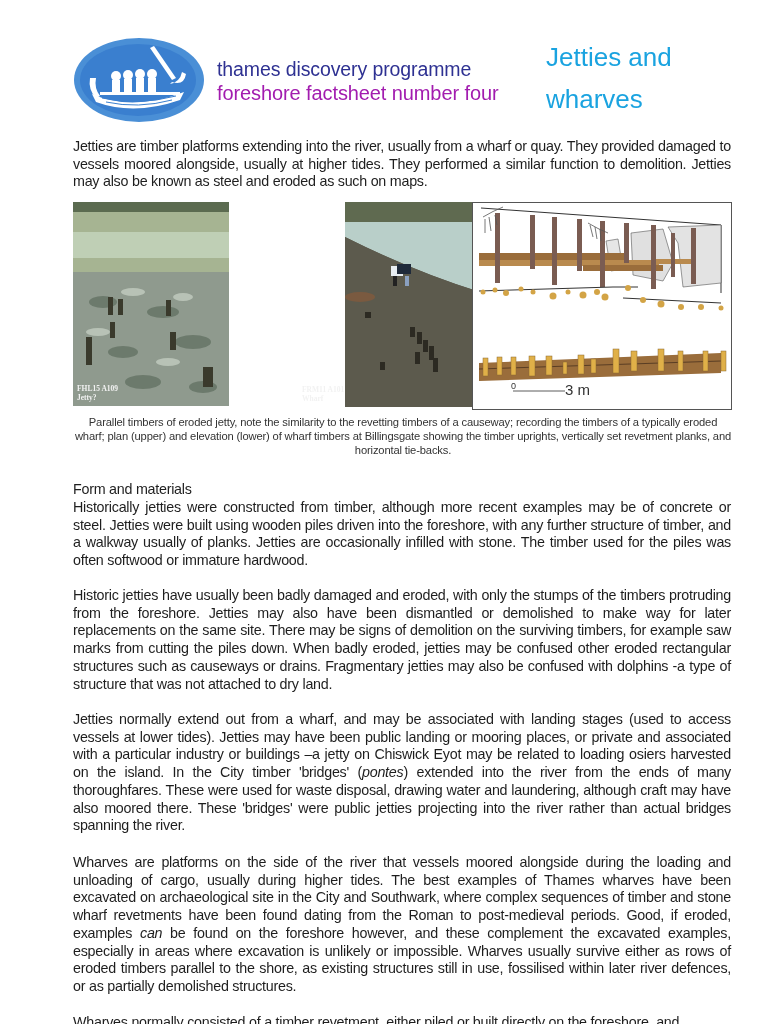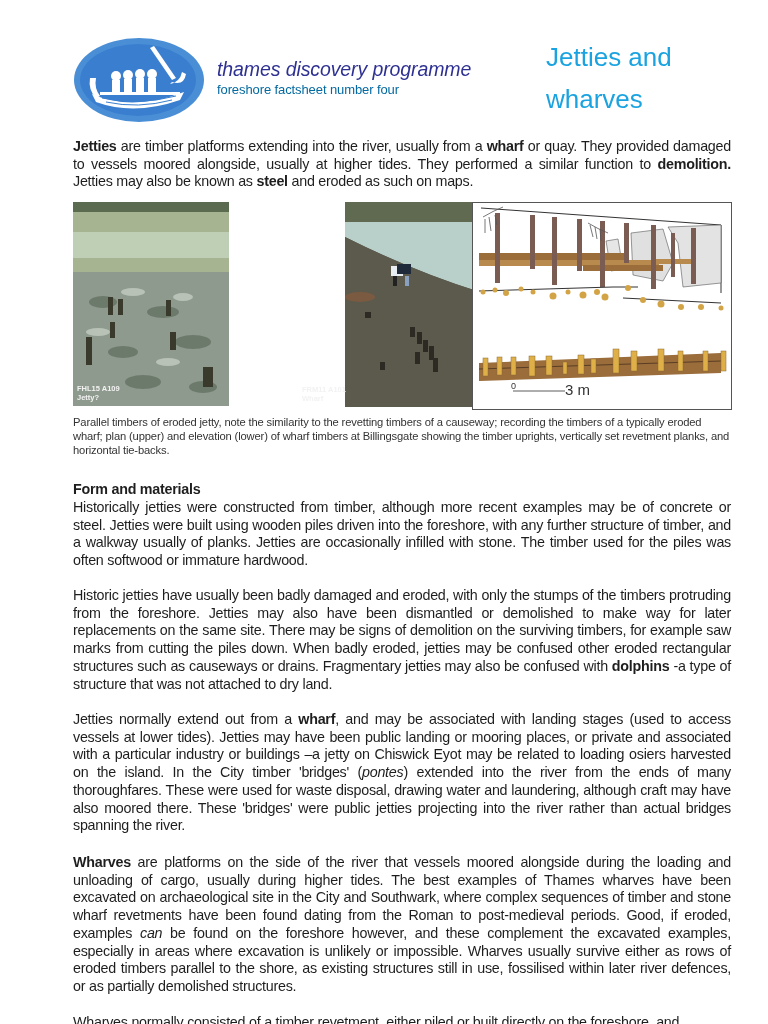--- a/index.html
+++ b/index.html
@@ -1,27 +1,27 @@
 <!DOCTYPE html>
 <html><head>
 <meta charset="utf-8">
 <style>
   html, body { margin: 0; padding: 0; background: #ffffff; }
   body { width: 768px; height: 1024px; overflow: hidden; position: relative; font-family: "Liberation Sans", sans-serif; color: #1e1e1e; }
   .abs { position: absolute; }
   .logo { left: 72px; top: 34px; width: 135px; height: 90px; }
-  .brand1 { left: 217px; top: 58px; font-size: 19.5px; color: #2e3192; letter-spacing: -0.1px; white-space: nowrap; font-style: italic; }
-  .brand2 { left: 217px; top: 82px; font-size: 13px; color: #0369a1; letter-spacing: -0.1px; white-space: nowrap; }
+  .brand1 { left: 217px; top: 58px; font-size: 19.5px; color: #2e3192; letter-spacing: -0.1px; white-space: nowrap; }
+  .brand2 { left: 217px; top: 82px; font-size: 20px; color: #a21caf; letter-spacing: -0.1px; white-space: nowrap; }
   .title { left: 546px; top: 36px; font-size: 26px; line-height: 42px; color: #1aa3e0; white-space: pre-line; }
   .para { left: 73px; width: 658px; font-size: 14.3px; line-height: 17.7px; text-align: justify; letter-spacing: -0.25px; }
-  .para b { font-weight: bold; }
-  .caption { left: 73px; top: 416px; width: 660px; font-size: 11.2px; line-height: 13.9px; color: #333; letter-spacing: -0.15px; }
-  .heading { font-weight: bold; }
+  .para b { font-weight: normal; }
+  .caption { left: 73px; top: 416px; width: 660px; font-size: 11.2px; line-height: 13.9px; color: #333; letter-spacing: -0.15px; text-align: center; }
+  .heading { font-weight: normal; }
   .photo { overflow: hidden; }
-  .photo-label { position: absolute; left: 4px; bottom: 4px; font-family: Liberation Sans, sans-serif; font-size: 7.5px; line-height: 9px; color: #f2f2f2; font-weight: bold; white-space: pre-line; }
+  .photo-label { position: absolute; left: 4px; bottom: 4px; font-family: Liberation Serif, serif; font-size: 7.5px; line-height: 9px; color: #f2f2f2; font-weight: bold; white-space: pre-line; }
   .drawing { left: 472px; top: 202px; width: 258px; height: 206px; border: 1px solid #555; background: #fff; }
 </style>
 </head>
 <body>
 
 <svg class="abs logo" viewBox="0 0 135 90">
   <ellipse cx="67" cy="46" rx="65" ry="42" fill="#4a8fd6"></ellipse>
   <ellipse cx="66" cy="46" rx="58" ry="36" fill="#3a7fcf"></ellipse>
   <g fill="#ffffff">
     <path d="M20 60 Q60 78 112 58 L108 66 Q62 82 24 68 Z"></path>

